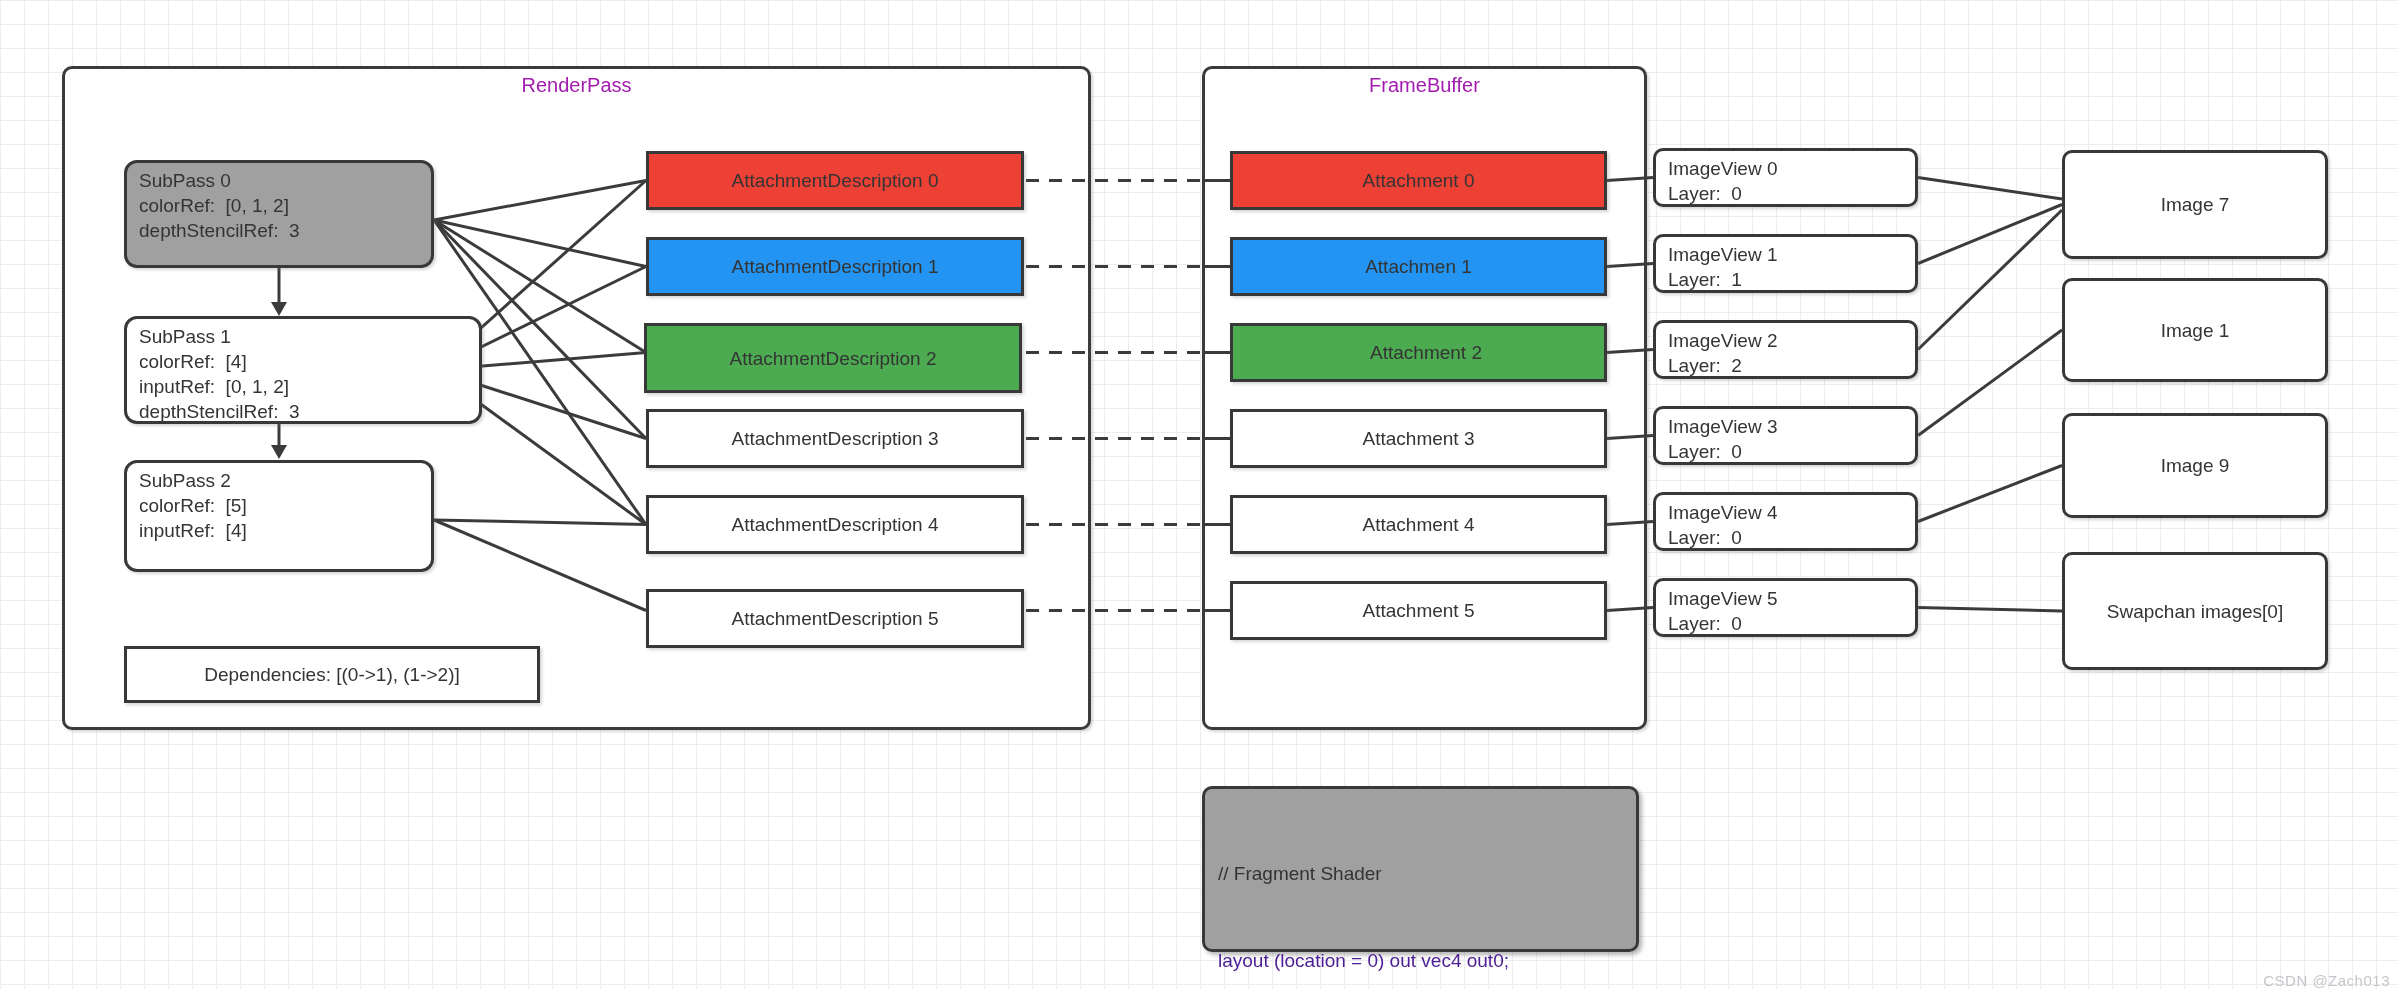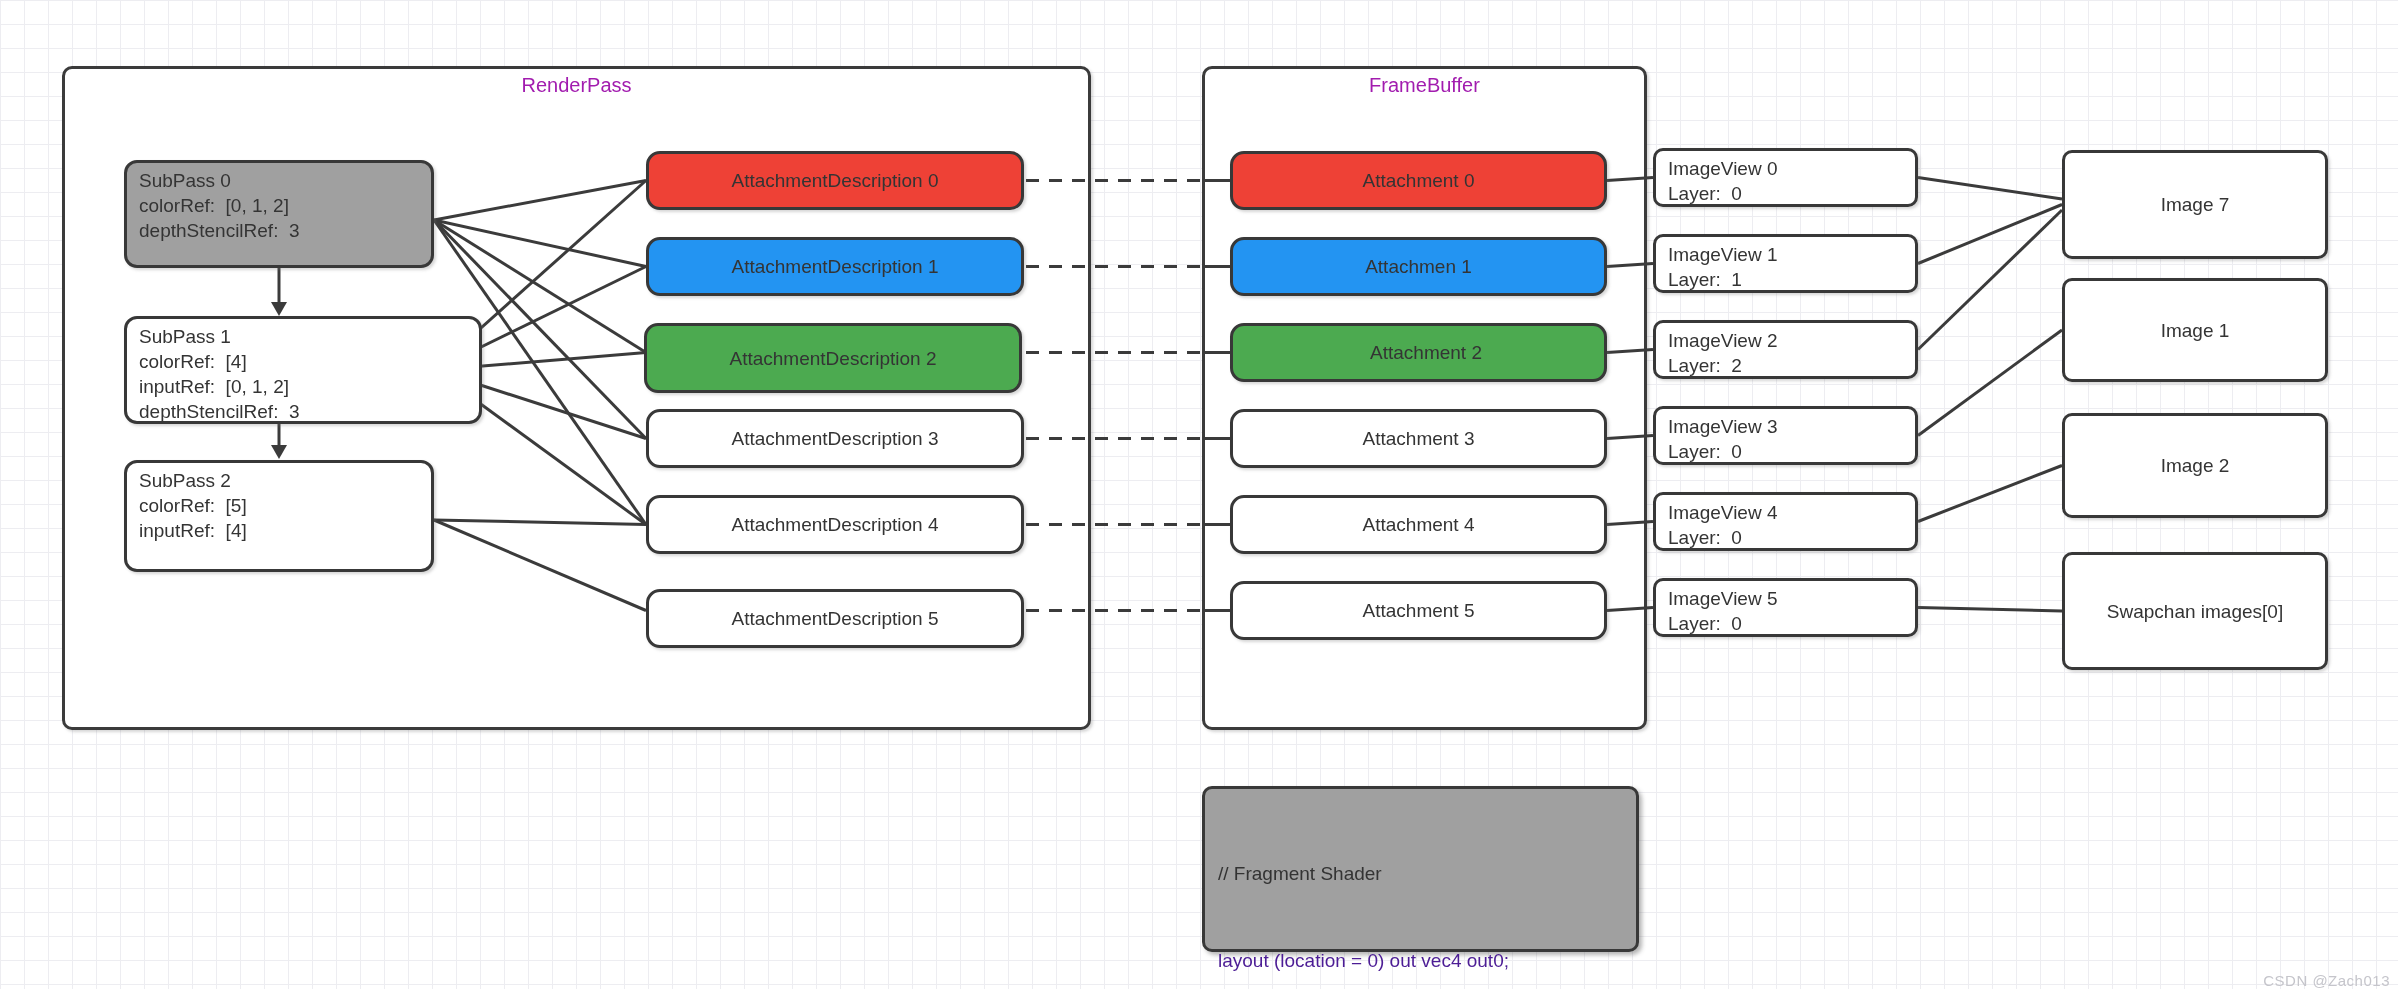--- a/index.html
+++ b/index.html
@@ -19,21 +19,21 @@
     position:absolute; top:5px; left:0; width:100%; text-align:center;
     font-size:20px; color:#a21caf; z-index:2;
   }
   #connector-layer{position:absolute; left:0; top:0; z-index:5; pointer-events:none;}
   .node{
     position:absolute; border:3px solid #383838; background:#ffffff; box-sizing:border-box;
     font-size:19px; line-height:25px; color:#343434; z-index:10;
     box-shadow:2px 2px 3px rgba(120,120,120,0.30);
   }
   .multiline{white-space:pre-wrap; padding:5px 12px;border-radius:13px;}
-  .centered{display:flex; align-items:center; justify-content:center; text-align:center;border-radius:14px;}
+  .centered{display:flex; align-items:center; justify-content:center; text-align:center;}
   .rounded{border-radius:10px;}
   .gray-fill{background:#a0a0a0;}
   .shader-box{
     position:absolute; left:1202px; top:786px; width:437px; height:166px;
     background:#a0a0a0; border:3px solid #383838; border-radius:10px; box-sizing:border-box;
     padding:22px 0 0 13px; font-size:19px; line-height:25px; z-index:10;
     box-shadow:3px 3px 4px rgba(90,90,90,0.45);
     white-space:pre;
   }
   .shader-line{display:block;}
@@ -113,20 +113,21 @@
 colorRef:  [0, 1, 2]
 depthStencilRef:  3</div>
   <div class="node multiline" style="left:124px; top:316px; width:358px; height:108px;">SubPass 1
 colorRef:  [4]
 inputRef:  [0, 1, 2]
 depthStencilRef:  3</div>
   <div class="node multiline" style="left:124px; top:460px; width:310px; height:112px;">SubPass 2
 colorRef:  [5]
 inputRef:  [4]</div>
 
+  <div class="node centered" style="left:124px; top:646px; width:416px; height:57px;">Dependencies:  [(0-&gt;1), (1-&gt;2)]</div>
 
   <div class="node centered" style="left: 646px; top: 151px; width: 378px; height: 59px; background: rgb(238, 65, 54);">AttachmentDescription 0</div>
   <div class="node centered" style="left: 646px; top: 237px; width: 378px; height: 59px; background: rgb(35, 148, 242);">AttachmentDescription 1</div>
   <div class="node centered" style="left: 644px; top: 323px; width: 378px; height: 70px; background: rgb(76, 170, 80);">AttachmentDescription 2</div>
   <div class="node centered" style="left: 646px; top: 409px; width: 378px; height: 59px; background: rgb(255, 255, 255);">AttachmentDescription 3</div>
   <div class="node centered" style="left: 646px; top: 495px; width: 378px; height: 59px; background: rgb(255, 255, 255);">AttachmentDescription 4</div>
   <div class="node centered" style="left: 646px; top: 581px; width: 378px; height: 59px; background: rgb(255, 255, 255); margin-top: 8px;">AttachmentDescription 5</div>
 
   <div class="node centered" style="left: 1230px; top: 151px; width: 377px; height: 59px; background: rgb(238, 65, 54);">Attachment 0</div>
   <div class="node centered" style="left: 1230px; top: 237px; width: 377px; height: 59px; background: rgb(35, 148, 242);">Attachmen 1</div>
@@ -143,21 +144,21 @@
 Layer:  2</div>
   <div class="node multiline rounded" style="left:1653px; top:406px; width:265px; height:59px;">ImageView 3
 Layer:  0</div>
   <div class="node multiline rounded" style="left:1653px; top:492px; width:265px; height:59px;">ImageView 4
 Layer:  0</div>
   <div class="node multiline rounded" style="left:1653px; top:578px; width:265px; height:59px;">ImageView 5
 Layer:  0</div>
 
   <div class="node centered rounded" style="left:2062px; top:150px; width:266px; height:109px;">Image 7</div>
   <div class="node centered rounded" style="left:2062px; top:278px; width:266px; height:104px;">Image 1</div>
-  <div class="node centered rounded" style="left:2062px; top:413px; width:266px; height:105px;">Image 2</div>
+  <div class="node centered rounded" style="left:2062px; top:413px; width:266px; height:105px;">Image 9</div>
   <div class="node centered rounded" style="left:2062px; top:552px; width:266px; height:118px;">Swapchan images[0]</div>
 
   <div class="shader-box">
     <span class="shader-line" style="color:#333333;">// Fragment Shader</span>
     <span class="shader-line" style="color: #4c1d95; margin-top: 12px;">layout (location = 0) out vec4 out0;</span>
     
     
   </div>
 
   <div id="watermark">CSDN @Zach013</div>

